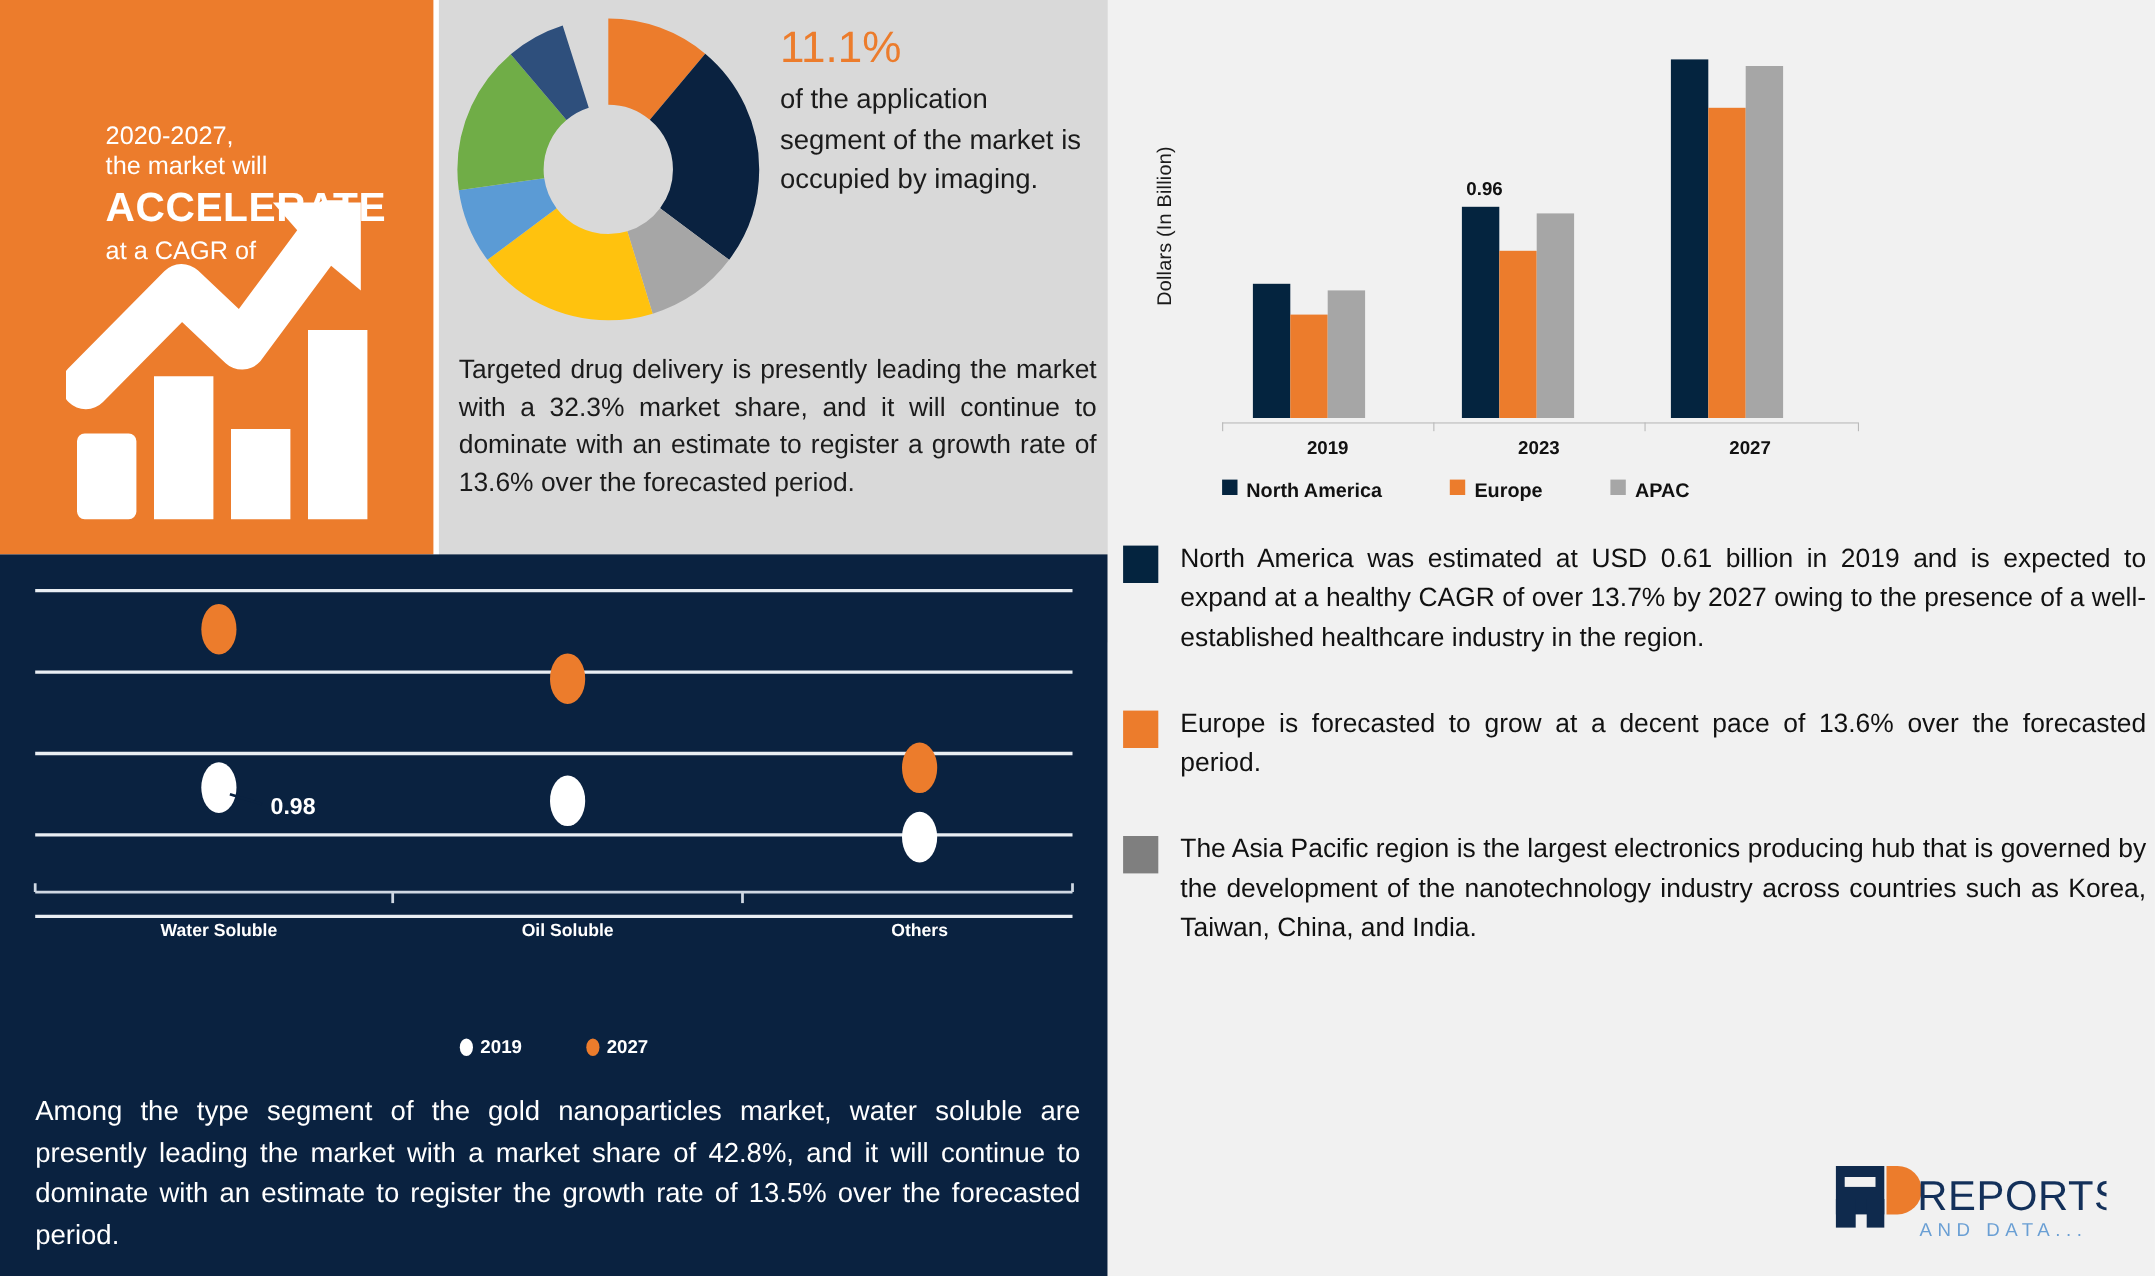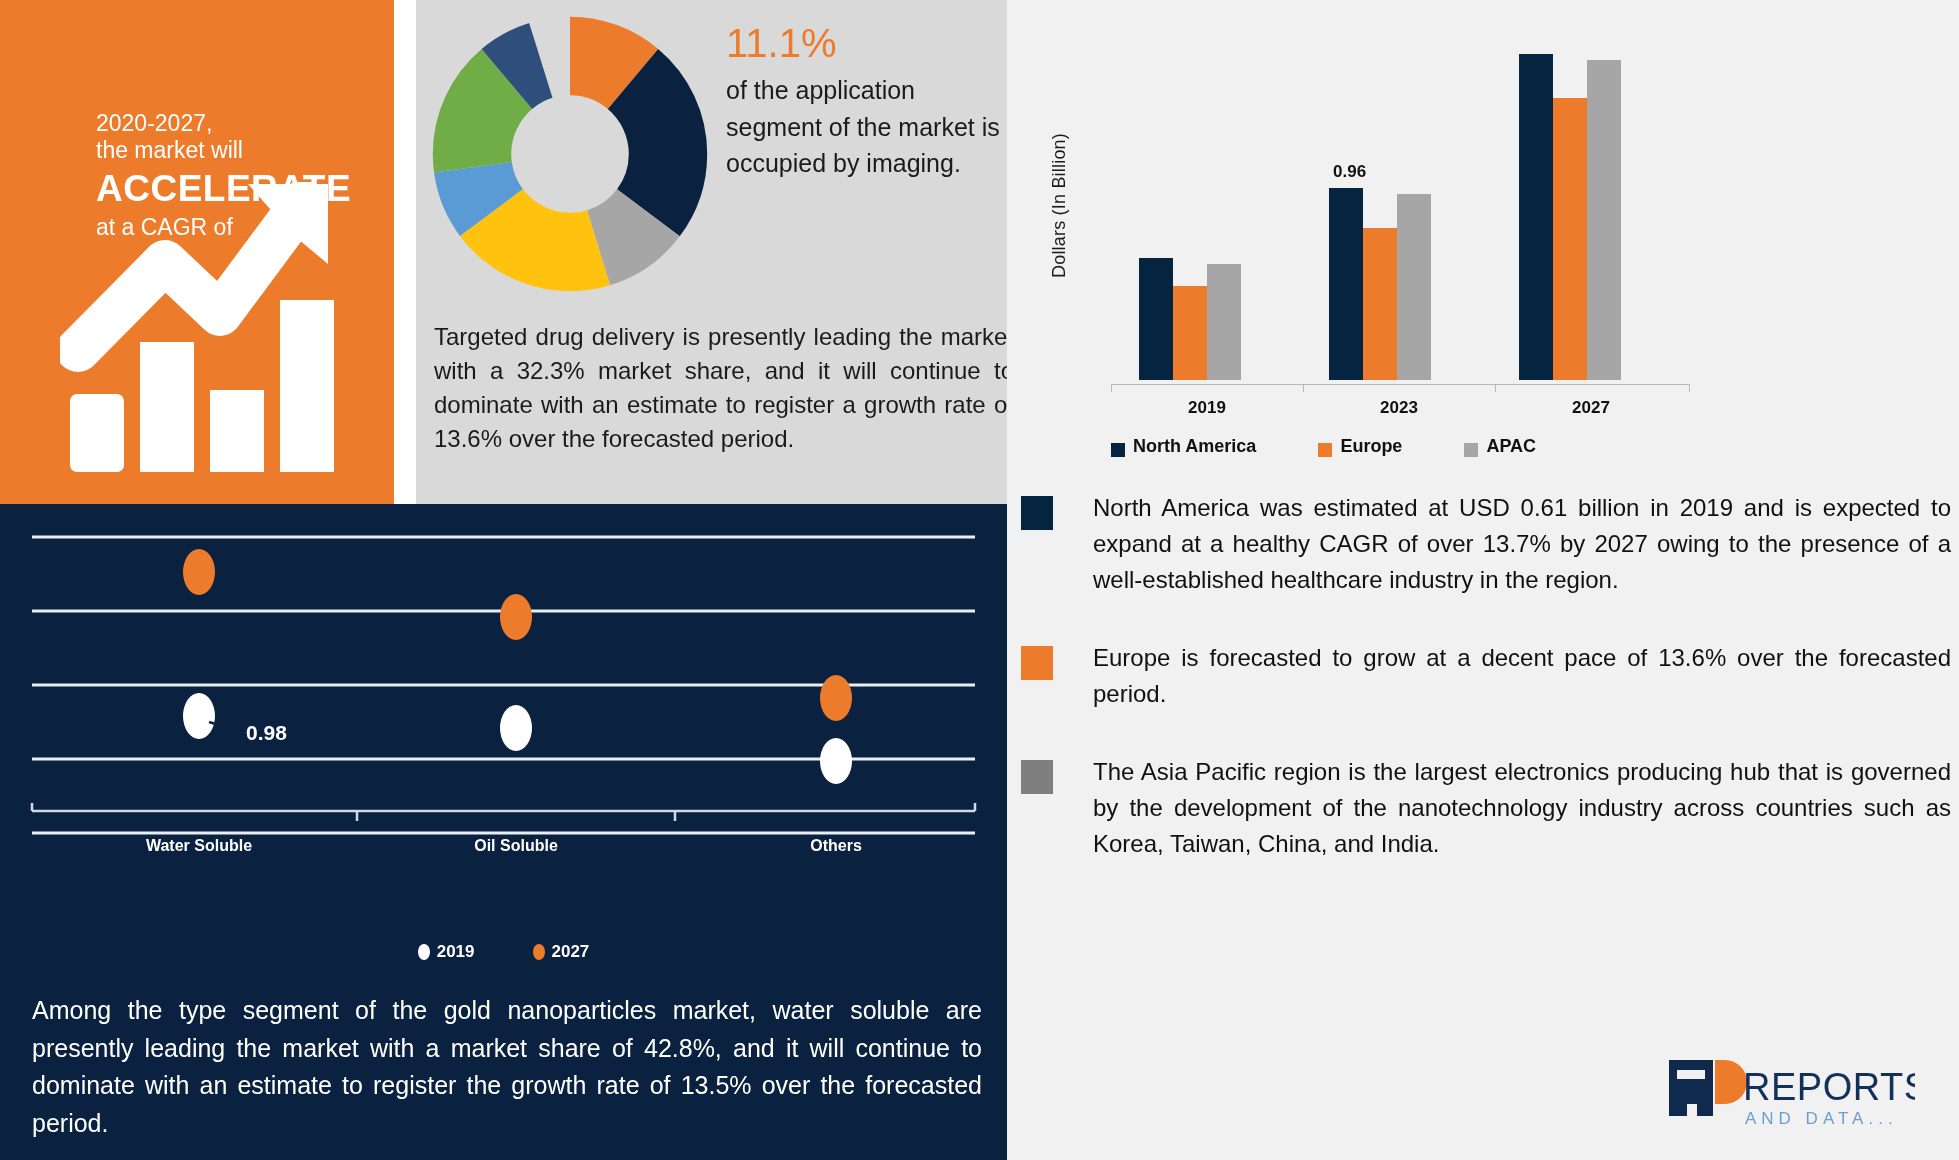--- a/index.html
+++ b/index.html
@@ -21,21 +21,21 @@
   .cagr-text { position: absolute; left: 96px; top: 74px; width: 270px; line-height: 1.18; }
   .cagr-years { font-size: 23px; font-weight: 400; margin-top: 36px; }
   .cagr-sub1 { font-size: 23px; font-weight: 400; }
   .cagr-accel { font-size: 37px; font-weight: 700; letter-spacing: 0.5px; margin: 3px 0 3px; }
   .cagr-sub2 { font-size: 23px; font-weight: 400; }
   .cagr-value { font-size: 37px; font-weight: 700; margin-top: 2px; }
   .growth-icon { position: absolute; left: 60px; top: 182px; width: 300px; height: 310px; }
 
   
   .grey-panel {
-    position: absolute; left: 416px; top: 0; width: 613px; height: 584px;
+    position: absolute; left: 399px; top: 0; width: 613px; height: 584px;
     background: #d9d9d9;
   }
   .donut-wrap { position: absolute; left: 14px; top: 14px; width: 280px; height: 280px; }
   .pct-block { position: absolute; left: 310px; top: 18px; width: 290px; }
   .pct-big { font-size: 40px; color: #ec7c2c; line-height: 1.25; }
   .pct-desc { font-size: 25px; color: #1b1b1b; line-height: 1.46; margin-top: 4px; }
   .grey-para {
     position: absolute; left: 18px; top: 320px; width: 580px;
     font-size: 24px; color: #1b1b1b; line-height: 1.42; text-align: justify;
   }
@@ -79,25 +79,25 @@
   }
   .xtick { position: absolute; top: 364px; width: 1px; height: 8px; background: #b9b9b9; }
   .xcat {
     position: absolute; top: 378px; font-size: 17px; font-weight: 700;
     color: #111; text-align: center; width: 120px;
   }
   .bar-legend {
     position: absolute; left: 104px; top: 416px; width: 600px;
     display: flex; gap: 62px; align-items: center;
   }
-  .bl-item { display: flex; align-items: flex-end; gap: 8px; font-size: 18px; font-weight: 700; color: #111; }
+  .bl-item { display: flex; align-items: flex-start; gap: 8px; font-size: 18px; font-weight: 700; color: #111; }
   .bl-swatch { width: 14px; height: 14px; display: inline-block; }
 
   .region-list { position: absolute; left: 14px; top: 490px; width: 930px; }
-  .region-item { display: flex; gap: 40px; margin-bottom: 42px; }
+  .region-item { display: flex; gap: 20px; margin-bottom: 42px; }
   .region-swatch { width: 32px; height: 34px; flex: 0 0 32px; margin-top: 6px; }
   .region-text { font-size: 24px; line-height: 1.5; color: #111; text-align: justify; flex: 1; }
 
   .logo { position: absolute; left: 1665px; top: 1046px; width: 250px; height: 90px; }
 </style>
 </head>
 <body>
 
 <div class="page">
 

